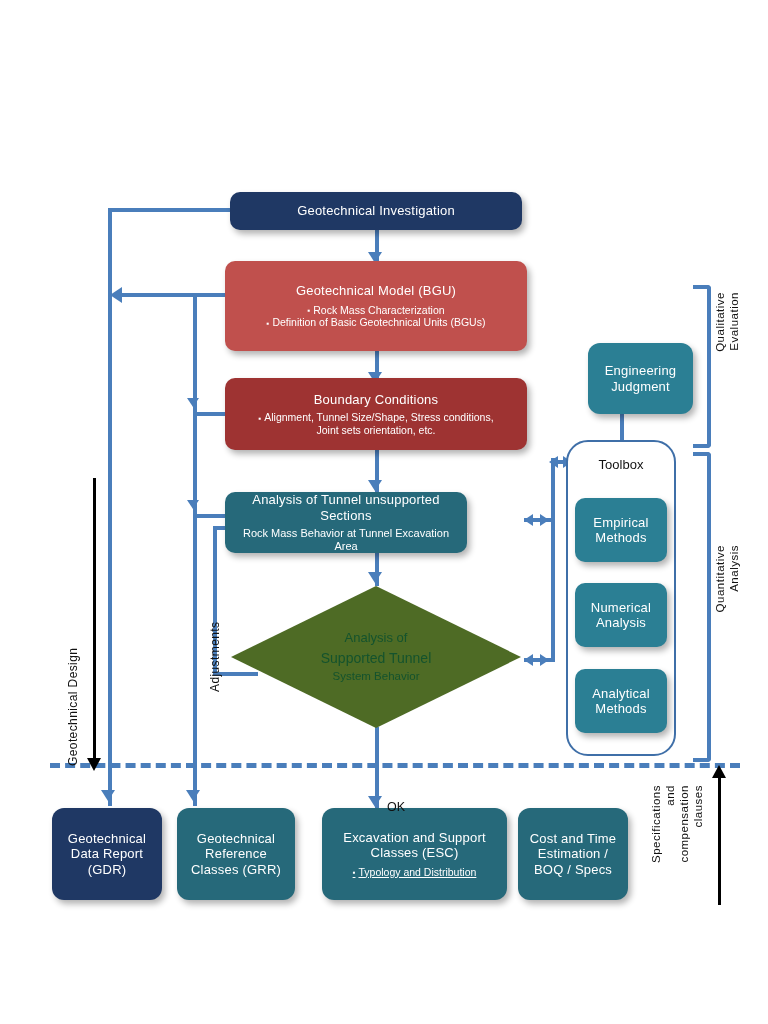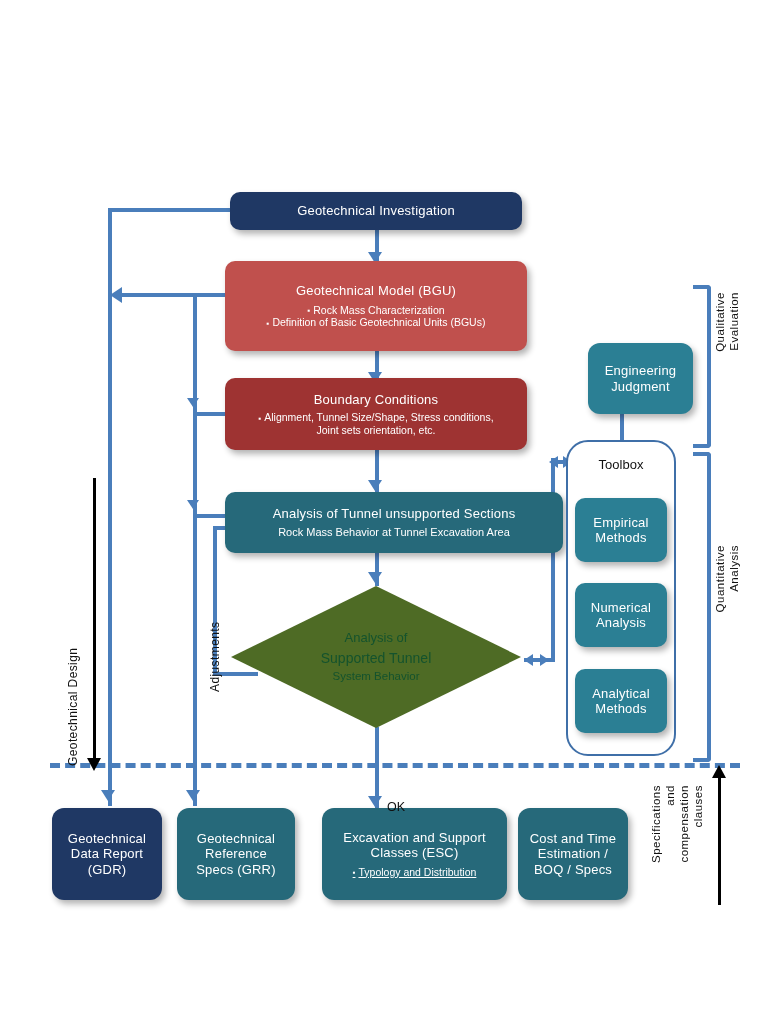--- a/index.html
+++ b/index.html
@@ -196,21 +196,21 @@
     <div class="sub"><span class="bullet">▪</span><span>Rock Mass Characterization</span></div>
     <div class="sub" style=""><span class="bullet">▪</span><span>Definition of Basic Geotechnical Units (BGUs)</span></div>
   </div>
 
   <div class="node darkred" style="left:225px;top:378px;width:302px;height:72px;">
     <div class="title" style="margin-bottom:4px;">Boundary Conditions</div>
     <div class="sub"><span class="bullet">▪</span><span>Alignment, Tunnel Size/Shape, Stress conditions,</span></div>
     <div class="sub">Joint sets orientation, etc.</div>
   </div>
 
-  <div class="node teal" style="left:225px;top:492px;width:338px;height:61px;">
+  <div class="node teal" style="left:225px;top:492px;width:242px;height:61px;">
     <div class="title">Analysis of Tunnel  unsupported  Sections</div>
     <div class="sub" style="margin-top:4px;font-size:11px;">Rock Mass Behavior at Tunnel Excavation Area</div>
   </div>
 
   <div class="diamond-wrap" style="left:231px;top:586px;width:290px;height:142px;">
     <div class="diamond-shape"></div>
     <div class="diamond-text">
       <div class="l1">Analysis of</div>
       <div class="l2">Supported Tunnel</div>
       <div class="l3">System Behavior</div>
@@ -243,21 +243,21 @@
 
   <div class="node navy" style="left:52px;top:808px;width:110px;height:92px;border-radius:12px;">
     <div class="title">Geotechnical</div>
     <div class="title">Data Report</div>
     <div class="title">(GDR)</div>
   </div>
 
   <div class="node teal" style="left:177px;top:808px;width:118px;height:92px;border-radius:12px;">
     <div class="title">Geotechnical</div>
     <div class="title">Reference</div>
-    <div class="title">Specs (GRR)</div>
+    <div class="title">Classes (GRR)</div>
   </div>
 
   <div class="node teal" style="left:322px;top:808px;width:185px;height:92px;border-radius:12px;padding-left:6px;">
     <div class="title">Excavation and Support</div>
     <div class="title">Classes (ESC)</div>
     <div class="sub" style="margin-top:5px;text-decoration:underline;"><span class="bullet">▪</span><span>Typology and Distribution</span></div>
   </div>
 
   <div class="node teal" style="left:518px;top:808px;width:110px;height:92px;border-radius:12px;">
     <div class="title">Cost and Time</div>

